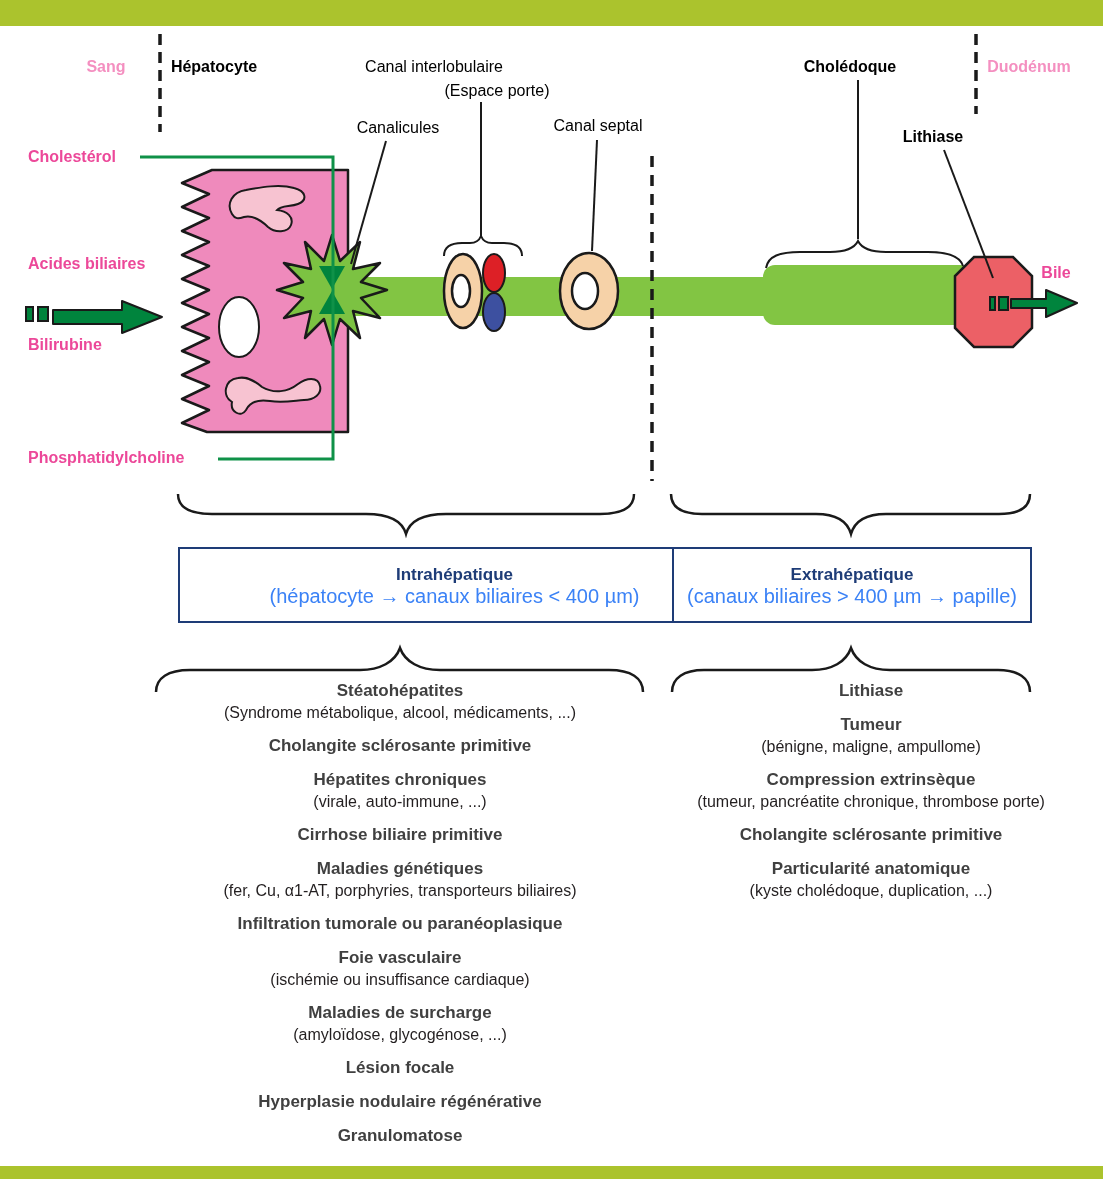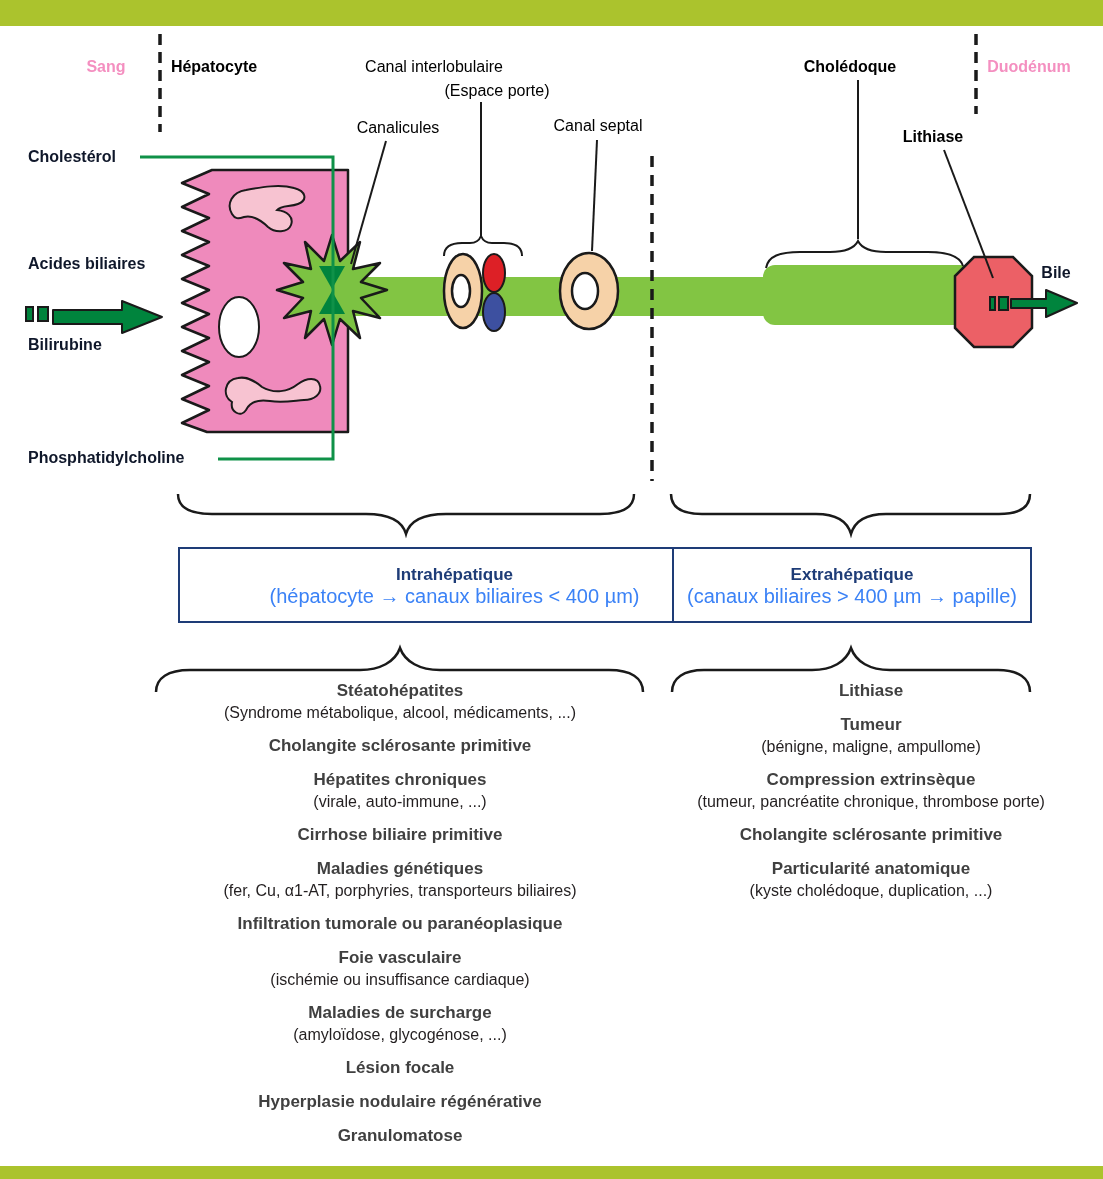--- a/index.html
+++ b/index.html
@@ -7,21 +7,21 @@
          font-family:"Liberation Sans",sans-serif;}
   .bar{position:absolute;left:0;width:1103px;background:#abc32d;}
   .bar.top{top:0;height:26px;}
   .bar.bottom{top:1166px;height:13px;}
   svg.canvas{position:absolute;left:0;top:0;}
   .lbl{position:absolute;font-size:16px;line-height:22px;white-space:nowrap;color:#000000;
        transform:translateX(-50%);}
   .lbl.la{transform:none;}
   .bold{font-weight:bold;}
   .pink{color:#f48fc0;}
-  .green{color:#0f172a;}
+  .green{color:#ec4899;}
   .infobox{position:absolute;border:2px solid #1e3c77;background:#ffffff;display:flex;
            flex-direction:column;justify-content:center;align-items:center;}
   .bt{color:#1e3c77;font-weight:bold;font-size:17px;line-height:23px;}
   .bs{color:#3b82f6;font-size:20px;line-height:21px;text-align:center;}
   .dlist{position:absolute;text-align:center;}
   .li{margin-bottom:12px;}
   .lt{color:#404040;font-weight:bold;font-size:17px;line-height:22px;}
   .ls{color:#231f20;font-size:16px;line-height:21px;}
 </style>
 </head>

